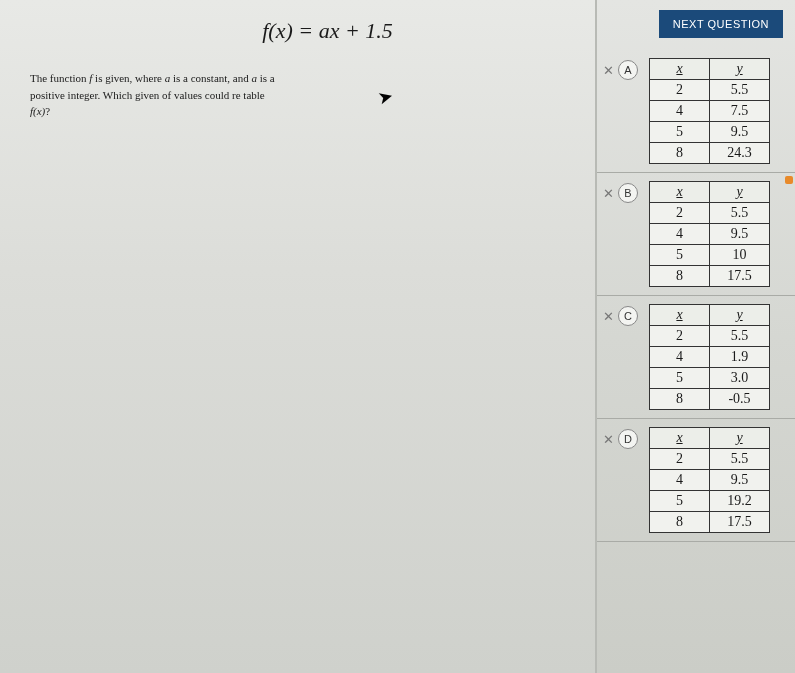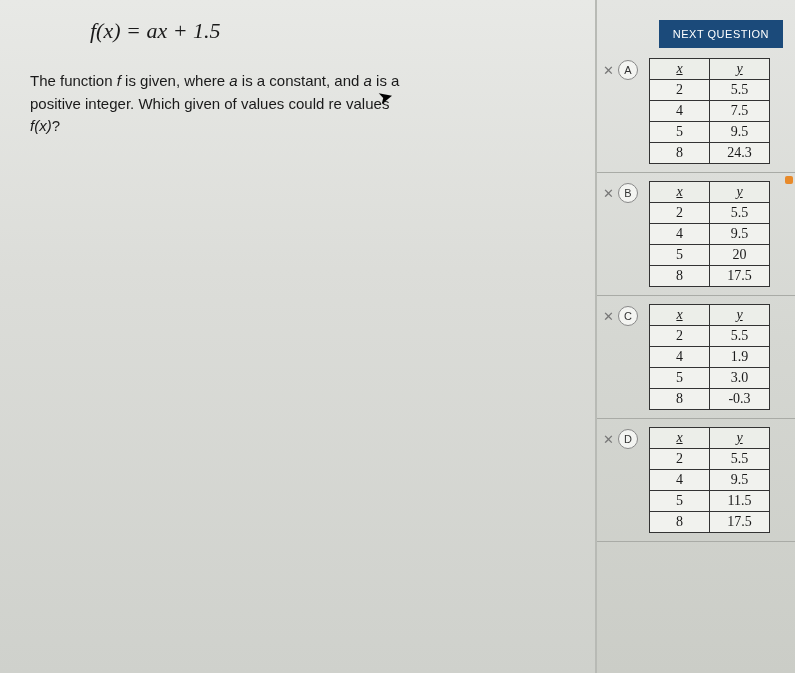--- a/index.html
+++ b/index.html
@@ -28,35 +28,35 @@
     border-left: 2px solid #b8bab5;
     padding-top: 50px;
     display: flex;
     flex-direction: column;
     align-items: center;
   }
   .equation {
     font-family: 'Times New Roman', serif;
     font-style: italic;
     font-size: 22px;
-    text-align: left;
+    text-align: center;
     color: #1a1a1a;
     margin-bottom: 26px;
     padding-left: 60px;
   }
   .question-text {
-    font-family: Liberation Sans, sans-serif;
-    font-size: 15px;
+    font-family: Liberation Serif, serif;
+    font-size: 11px;
     color: #1a1a1a;
     line-height: 1.5;
     max-width: 540px;
   }
   .next-btn {
     position: absolute;
-    top: 20px;
+    top: 10px;
     right: 12px;
     background: #1b4a7a;
     color: #fff;
     font-family: Arial, sans-serif;
     font-size: 11px;
     letter-spacing: 0.5px;
     padding: 8px 14px;
     border: none;
     cursor: pointer;
   }
@@ -137,21 +137,21 @@
 <button class="next-btn">NEXT QUESTION</button>
 
 <div class="main-area">
 
   <div class="left-panel">
     <div class="equation">
       <span class="eq-i">f(x)</span><span> = </span><span class="eq-i">ax + 1.5</span>
     </div>
     <div class="question-text">
       <span>The function </span><span class="eq-i">f</span><span> is given, where </span><span class="eq-i">a</span><span> is a constant, and </span><span class="eq-i">a</span><span> is a</span><br>
-      <span>positive integer. Which given of values could re</span><span>  </span><span>values</span><br>
+      <span>positive integer. Which given of values could re</span><span>  </span><span>table</span><br>
       <span class="eq-i">f(x)</span><span>?</span>
     </div>
     <div class="cursor">➤</div>
   </div>
 
   <div class="right-panel">
 
     <div class="option-block">
       <div class="label-wrap">
         <span class="x-mark">✕</span>
@@ -197,21 +197,21 @@
         <tr>
               <td>2</td>
               <td>5.5</td>
             </tr>
         <tr>
               <td>4</td>
               <td>9.5</td>
             </tr>
         <tr>
               <td>5</td>
-              <td>20</td>
+              <td>10</td>
             </tr>
         <tr>
               <td>8</td>
               <td>17.5</td>
             </tr>
       </tbody>
         </table>
     </div>
 
     <div class="option-block">
@@ -232,21 +232,21 @@
         <tr>
               <td>4</td>
               <td>1.9</td>
             </tr>
         <tr>
               <td>5</td>
               <td>3.0</td>
             </tr>
         <tr>
               <td>8</td>
-              <td>-0.3</td>
+              <td>-0.5</td>
             </tr>
       </tbody>
         </table>
     </div>
 
     <div class="option-block">
       <div class="label-wrap">
         <span class="x-mark">✕</span>
         <span class="opt-letter">D</span>
       </div>
@@ -259,21 +259,21 @@
         <tr>
               <td>2</td>
               <td>5.5</td>
             </tr>
         <tr>
               <td>4</td>
               <td>9.5</td>
             </tr>
         <tr>
               <td>5</td>
-              <td>11.5</td>
+              <td>19.2</td>
             </tr>
         <tr>
               <td>8</td>
               <td>17.5</td>
             </tr>
       </tbody>
         </table>
     </div>
 
     <div class="orange-dot"></div>

